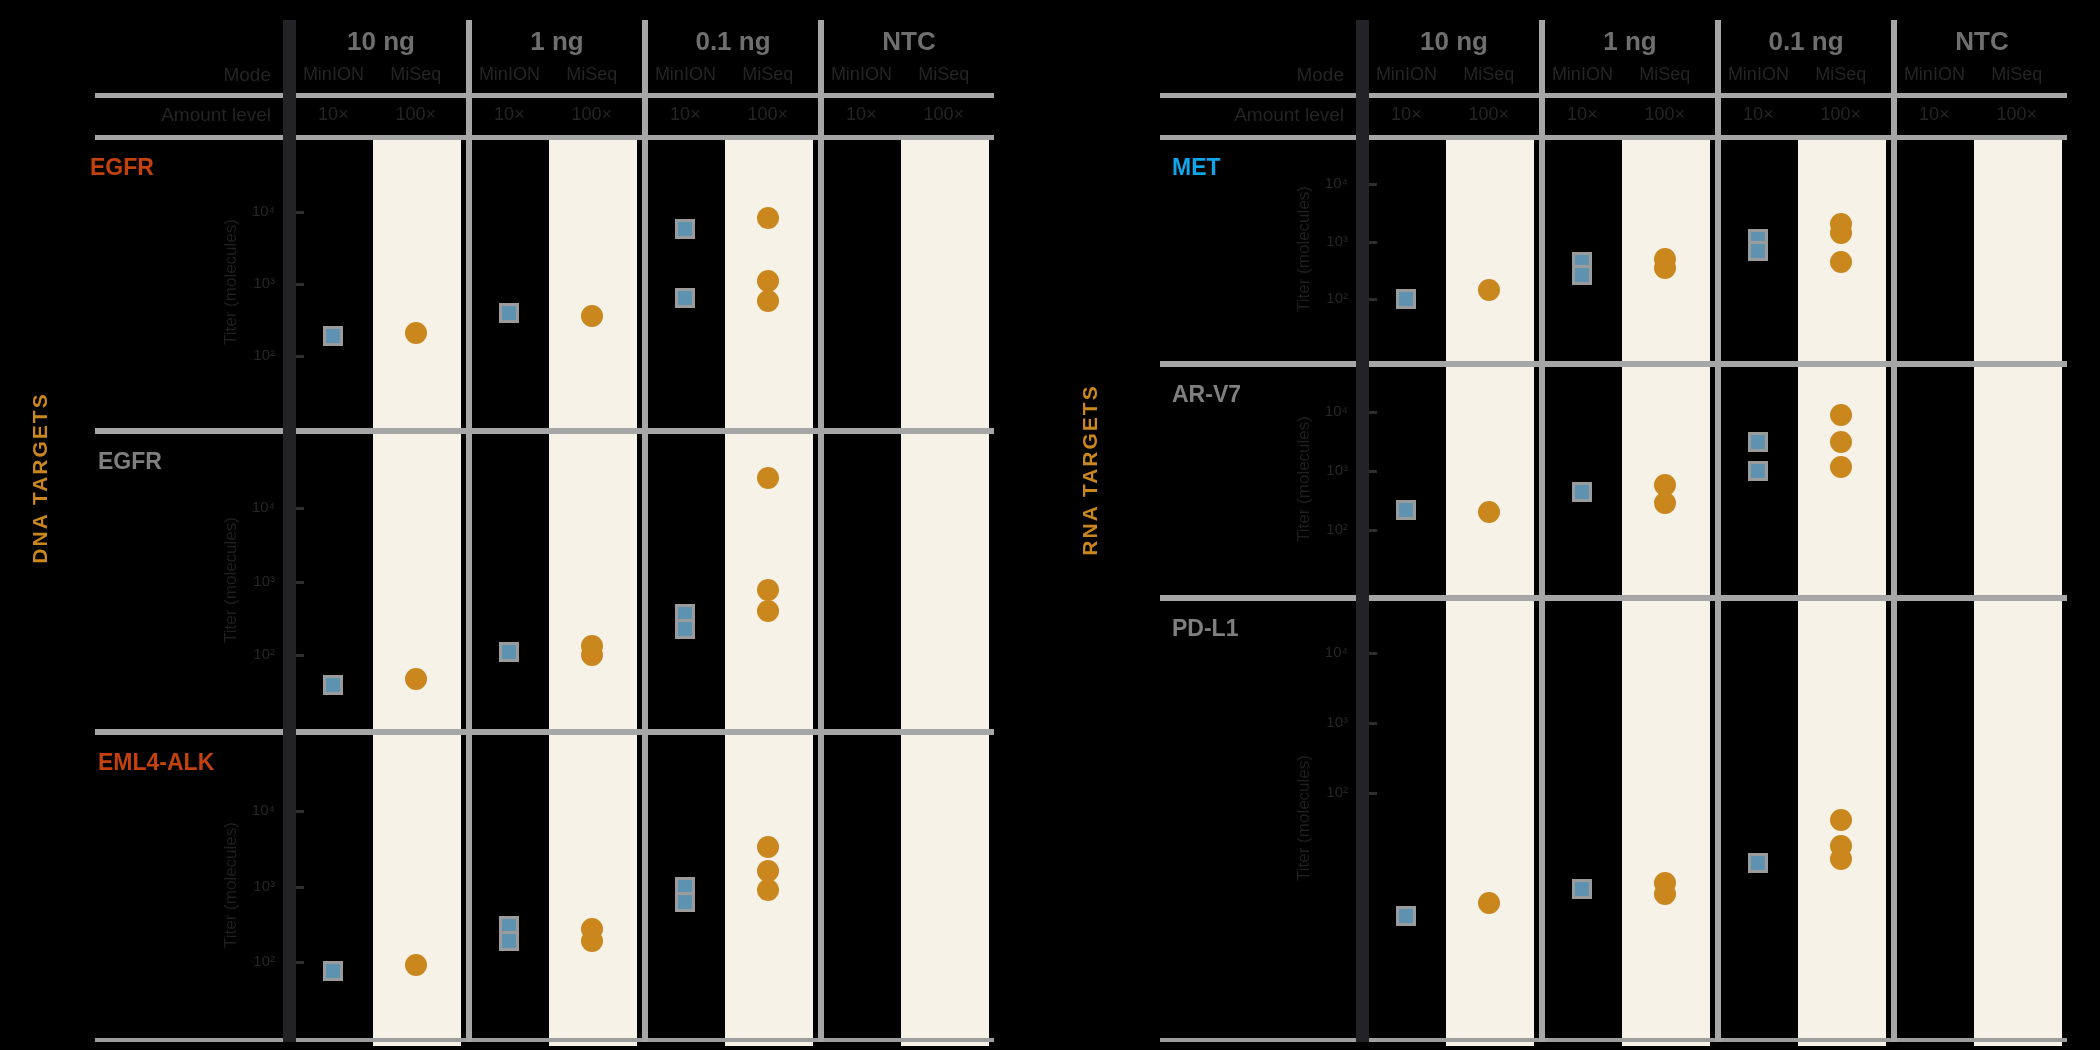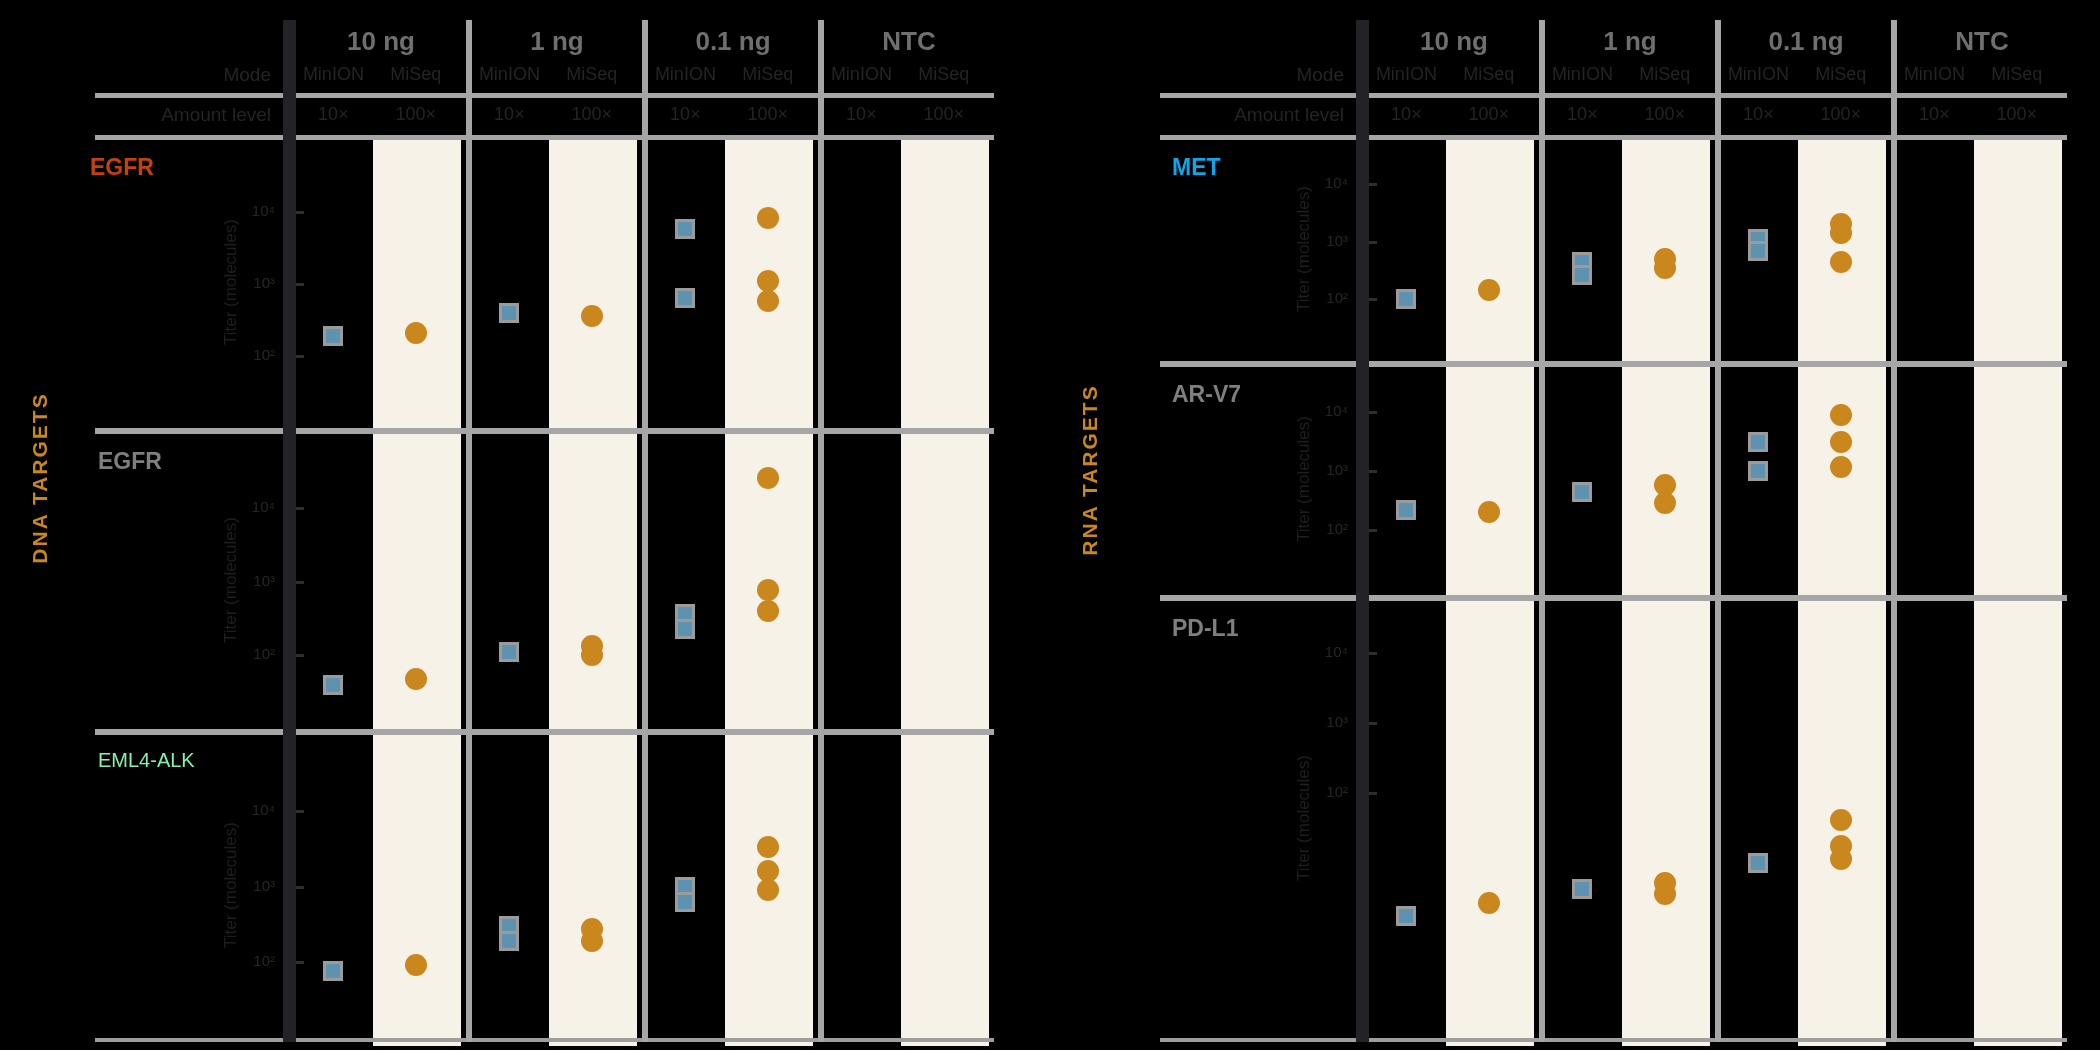--- a/index.html
+++ b/index.html
@@ -85,21 +85,21 @@
     <div class="abs" style="left: 323.4px; top: 674.75px; width: 14px; height: 14px; background: rgb(93, 146, 177); border: 3px solid rgb(155, 155, 155); z-index: 5;"></div>
     <div class="abs" style="left: 404.85px; top: 667.85px; width: 22px; height: 22px; background: rgb(201, 135, 30); border-radius: 50%; z-index: 5;"></div>
     <div class="abs" style="left: 499.4px; top: 642.3px; width: 14px; height: 14px; background: rgb(93, 146, 177); border: 3px solid rgb(155, 155, 155); z-index: 5;"></div>
     <div class="abs" style="left: 580.85px; top: 635.4px; width: 22px; height: 22px; background: rgb(201, 135, 30); border-radius: 50%; z-index: 5;"></div>
     <div class="abs" style="left: 580.85px; top: 644.25px; width: 22px; height: 22px; background: rgb(201, 135, 30); border-radius: 50%; z-index: 5;"></div>
     <div class="abs" style="left: 675.4px; top: 603.95px; width: 14px; height: 14px; background: rgb(93, 146, 177); border: 3px solid rgb(155, 155, 155); z-index: 5;"></div>
     <div class="abs" style="left: 675.4px; top: 618.7px; width: 14px; height: 14px; background: rgb(93, 146, 177); border: 3px solid rgb(155, 155, 155); z-index: 5;"></div>
     <div class="abs" style="left: 756.85px; top: 467.25px; width: 22px; height: 22px; background: rgb(201, 135, 30); border-radius: 50%; z-index: 5;"></div>
     <div class="abs" style="left: 756.85px; top: 579.35px; width: 22px; height: 22px; background: rgb(201, 135, 30); border-radius: 50%; z-index: 5;"></div>
     <div class="abs" style="left: 756.85px; top: 600px; width: 22px; height: 22px; background: rgb(201, 135, 30); border-radius: 50%; z-index: 5;"></div>
-    <div class="t" style="left: 98px; top: 749px; color: #86efac; font-size: 20px; font-weight: 400; z-index: 6;">EML4-ALK</div>
+    <div class="t" style="left: 98px; top: 749px; color: #c2410c; font-size: 23px; font-weight: 700; z-index: 6;">EML4-ALK</div>
     <div class="t rot" style="left: 101px; top: 874.5px; width: 260px; color: rgb(31, 31, 31); font-size: 17px; z-index: 6;">Titer (molecules)</div>
     <div class="abs" style="left: 296px; top: 809.75px; width: 8px; height: 3px; background: rgb(46, 46, 46); z-index: 5;"></div>
     <div class="t" style="left: 221px; top: 800.75px; width: 54px; text-align: right; color: rgb(38, 38, 38); font-size: 15px; z-index: 6;">10⁴</div>
     <div class="abs" style="left: 296px; top: 885.5px; width: 8px; height: 3px; background: rgb(46, 46, 46); z-index: 5;"></div>
     <div class="t" style="left: 221px; top: 876.5px; width: 54px; text-align: right; color: rgb(38, 38, 38); font-size: 15px; z-index: 6;">10³</div>
     <div class="abs" style="left: 296px; top: 961.25px; width: 8px; height: 3px; background: rgb(46, 46, 46); z-index: 5;"></div>
     <div class="t" style="left: 221px; top: 952.25px; width: 54px; text-align: right; color: rgb(38, 38, 38); font-size: 15px; z-index: 6;">10²</div>
     <div class="abs" style="left: 323.4px; top: 961.34px; width: 14px; height: 14px; background: rgb(93, 146, 177); border: 3px solid rgb(155, 155, 155); z-index: 5;"></div>
     <div class="abs" style="left: 404.85px; top: 954.28px; width: 22px; height: 22px; background: rgb(201, 135, 30); border-radius: 50%; z-index: 5;"></div>
     <div class="abs" style="left: 499.4px; top: 915.89px; width: 14px; height: 14px; background: rgb(93, 146, 177); border: 3px solid rgb(155, 155, 155); z-index: 5;"></div>

